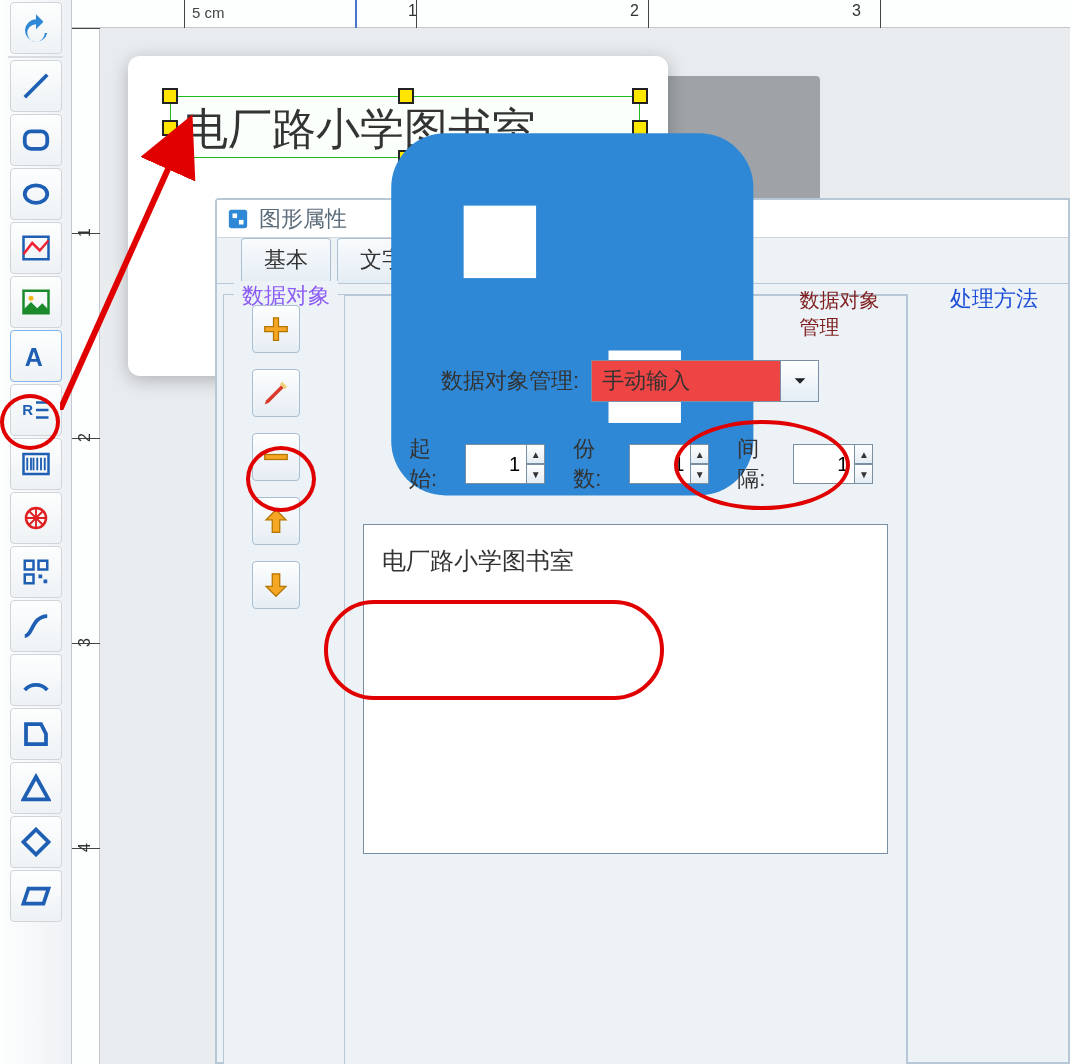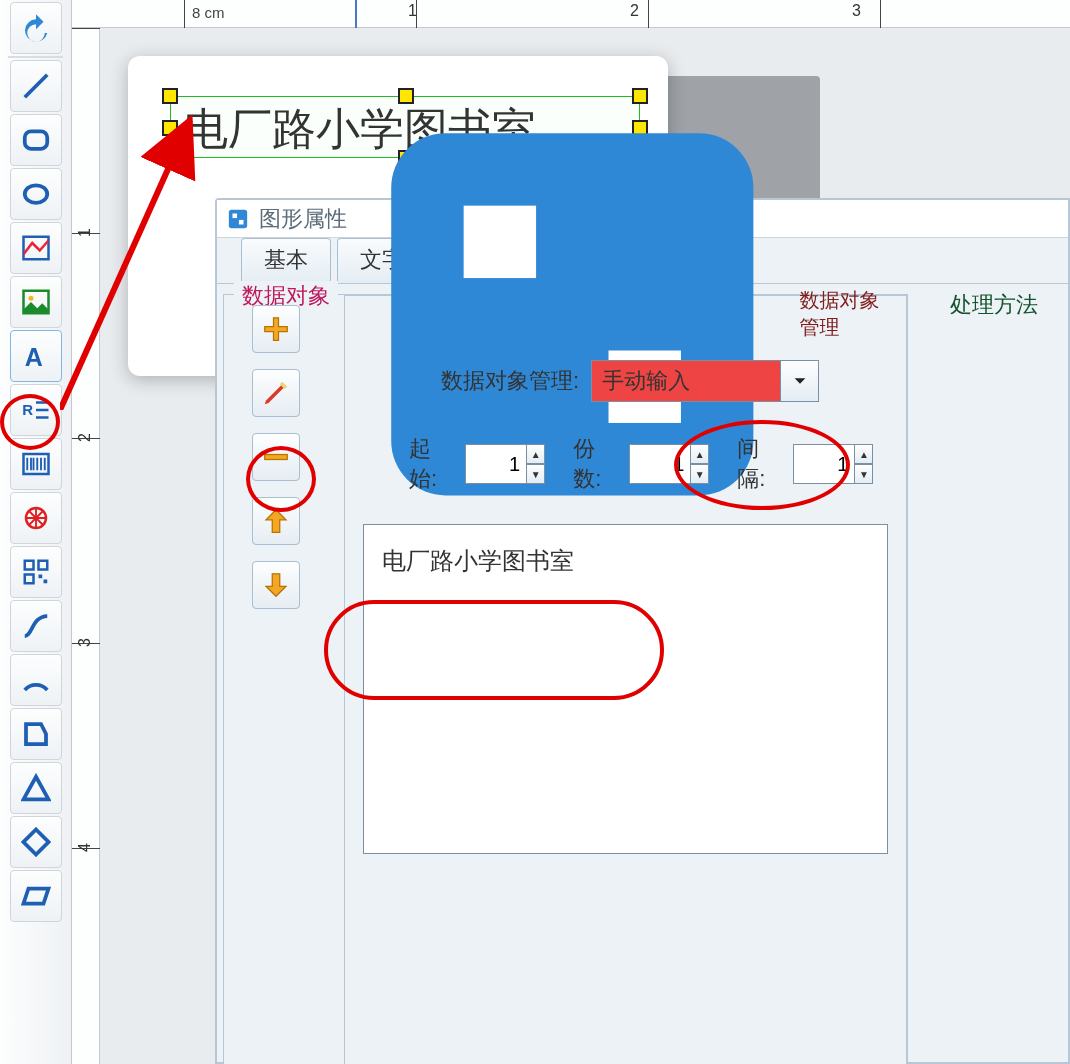--- a/index.html
+++ b/index.html
@@ -54,22 +54,22 @@
   .tabs { display:flex; align-items:flex-end; height:46px; padding-left:24px;
           background:#edf2f6; border-bottom:1px solid #b7c7d6;}
   .tab { padding:6px 22px 8px 22px; margin-right:6px; font-size:22px; color:#333;
          background:linear-gradient(#f9fbfd,#e4edf4); border:1px solid #a9bed1;
          border-bottom:none; border-radius:4px 4px 0 0;}
   .tab.active { background:#edf2f6; position:relative; top:1px; color:#20486e; font-weight:600;}
   .tab-body { position:absolute; inset:84px 0 0 0; background:#edf2f6; padding:14px 20px;}
 
   .fieldset      { position:absolute; left:6px; top:10px; right:160px; border:1px solid #b7c7d6;
                    background:#edf2f6; height:940px; padding:70px 14px 14px 14px;}
-  .fs-legend     { position:absolute; top:-14px; left:10px; background:#edf2f6; padding:0 8px; font-size:22px; color:#be185d;}
-  .right-label   { position:absolute; right:30px; top:6px; font-size:22px; color:#14532d;}
+  .fs-legend     { position:absolute; top:-14px; left:10px; background:#edf2f6; padding:0 8px; font-size:22px; color:#8b5cf6;}
+  .right-label   { position:absolute; right:30px; top:0; font-size:22px; color:#1d4ed8;}
 
   .btn-col { position:absolute; left:28px; top:10px; width:54px; display:flex; flex-direction:column; gap:16px;}
   .sq-btn  { width:48px; height:48px; border:1px solid #a9bed1; border-radius:4px;
              background:linear-gradient(#fdfefe,#e6edf3); display:flex; align-items:center; justify-content:center;}
 
   
   .sub-panel { position:absolute; left:120px; top:0; right:0; height:940px;
                border:1px solid #b7c7d6; background:#edf2f6;}
   .sub-title { display:flex; align-items:center; gap:10px; height:36px; padding:0 10px;
                font-size:20px; font-weight:400; color:#7f1d1d;}
@@ -194,21 +194,21 @@
       </svg>
   </div>
   <div class="tool-btn">
     <svg class="ico" viewBox="0 0 24 24">
         <path d="M6 6h16l-4 12H2z" fill="none" stroke="#1e5fb4" stroke-width="3"></path>
       </svg>
   </div>
 </div>
 
 <div class="h-ruler">
-  <span class="u">8 cm</span>
+  <span class="u">5 cm</span>
   <div class="h-guide" style="left:283px;"></div>
 
   <div class="tick major" style="left:112px;"></div>
     <span class="lbl" style="left:336px;">1</span>
   <div class="tick major" style="left:344px;"></div>
     <span class="lbl" style="left:558px;">2</span>
   <div class="tick major" style="left:576px;"></div>
     <span class="lbl" style="left:780px;">3</span>
   <div class="tick major" style="left:808px;"></div>
 

